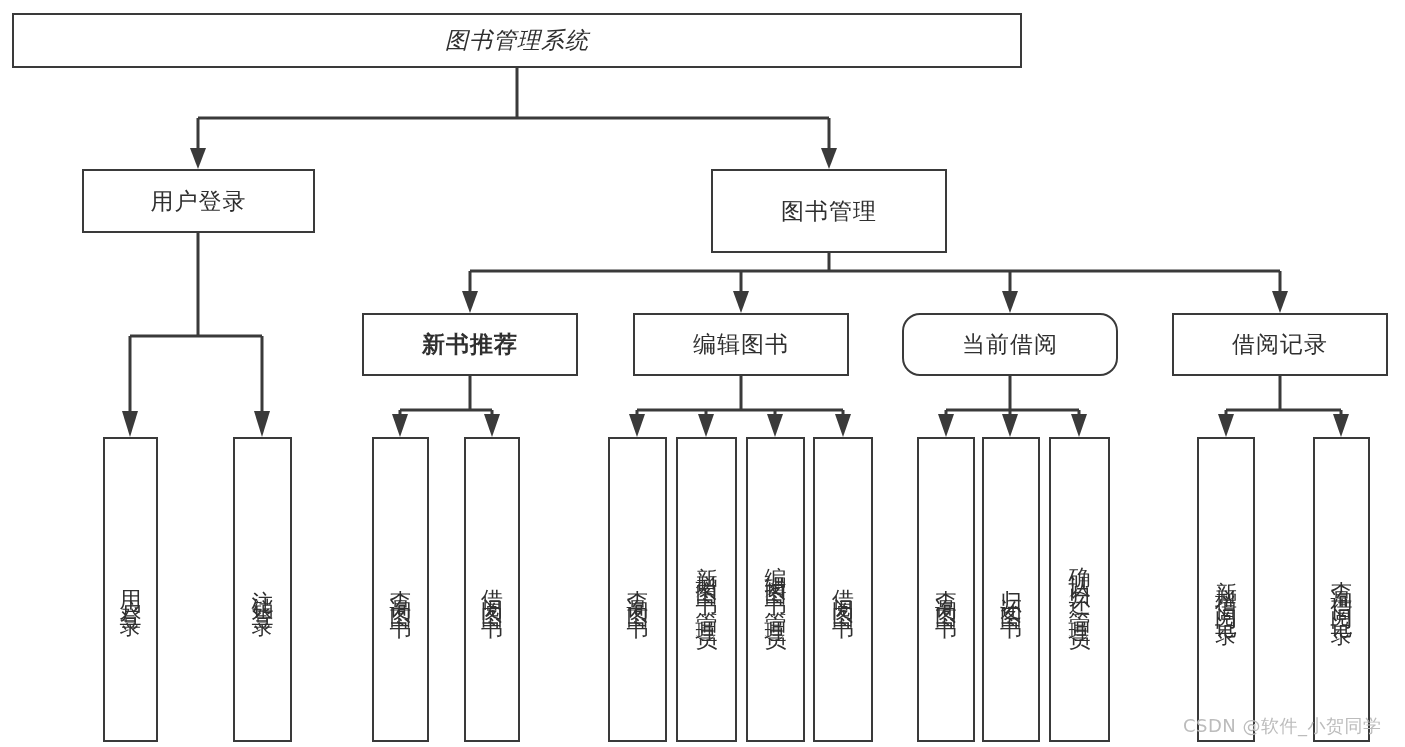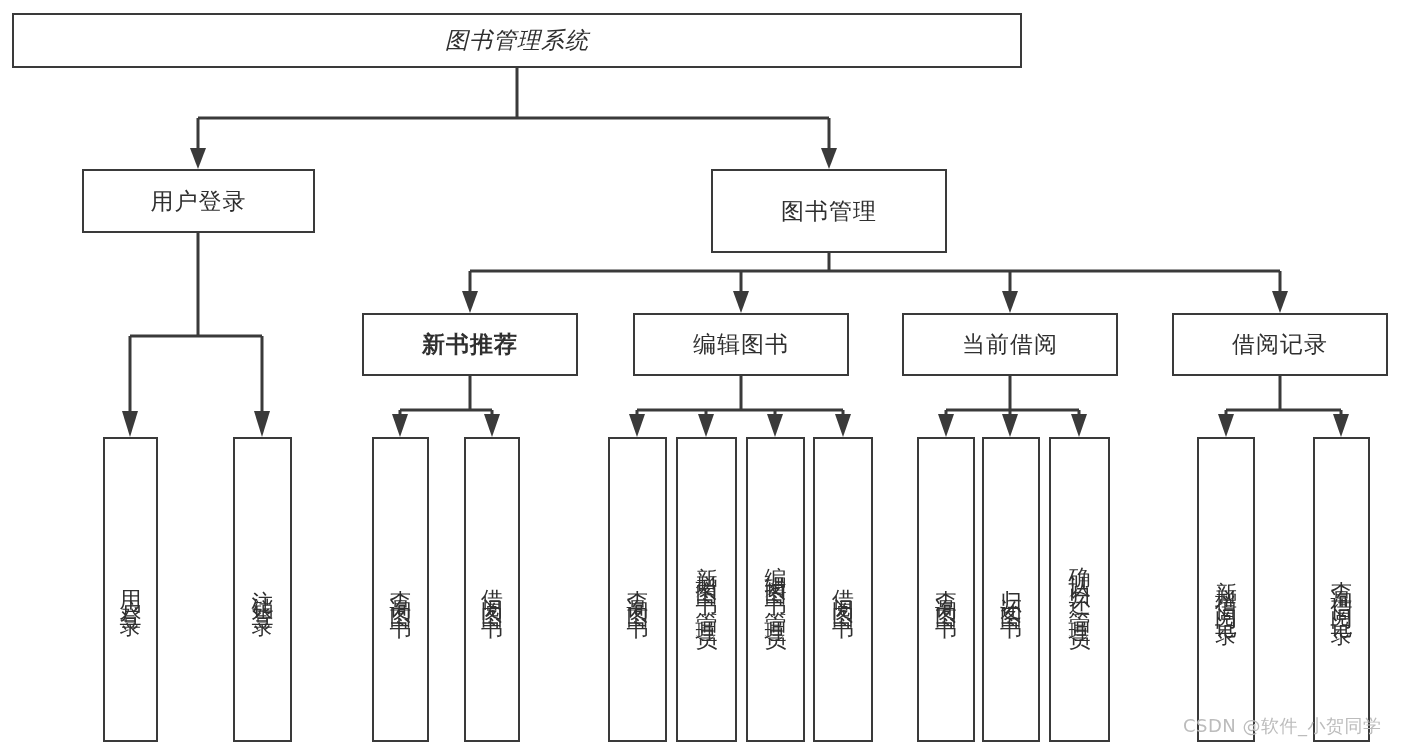--- a/index.html
+++ b/index.html
@@ -104,21 +104,21 @@
     <polygon points="1333,414 1349,414 1341,437"></polygon>
   </svg>
 
   <div class="node" style="left:12px; top:13px; width:1010px; height:55px;font-style:italic;">图书管理系统</div>
 
   <div class="node" style="left:82px; top:169px; width:233px; height:64px;">用户登录</div>
   <div class="node" style="left:711px; top:169px; width:236px; height:84px;">图书管理</div>
 
   <div class="node" style="left:362px; top:313px; width:216px; height:63px;font-weight:bold;">新书推荐</div>
   <div class="node" style="left:633px; top:313px; width:216px; height:63px;">编辑图书</div>
-  <div class="node" style="left:902px; top:313px; width:216px; height:63px;">当前借阅</div>
+  <div class="node" style="left:902px; top:313px; width:216px; height:63px;border-radius:18px;">当前借阅</div>
   <div class="node" style="left:1172px; top:313px; width:216px; height:63px;">借阅记录</div>
 
   <div class="node v" style="left:103px; top:437px; width:55px; height:305px;">用户登录</div>
   <div class="node v" style="left:233px; top:437px; width:59px; height:305px;">注销登录</div>
   <div class="node v" style="left:372px; top:437px; width:57px; height:305px;">查询图书</div>
   <div class="node v" style="left:464px; top:437px; width:56px; height:305px;">借阅图书</div>
   <div class="node v" style="left:608px; top:437px; width:59px; height:305px;">查询图书</div>
   <div class="node v" style="left:676px; top:437px; width:61px; height:305px;">新增图书（管理员）</div>
   <div class="node v" style="left:746px; top:437px; width:59px; height:305px;">编辑图书（管理员）</div>
   <div class="node v" style="left:813px; top:437px; width:60px; height:305px;">借阅图书</div>

